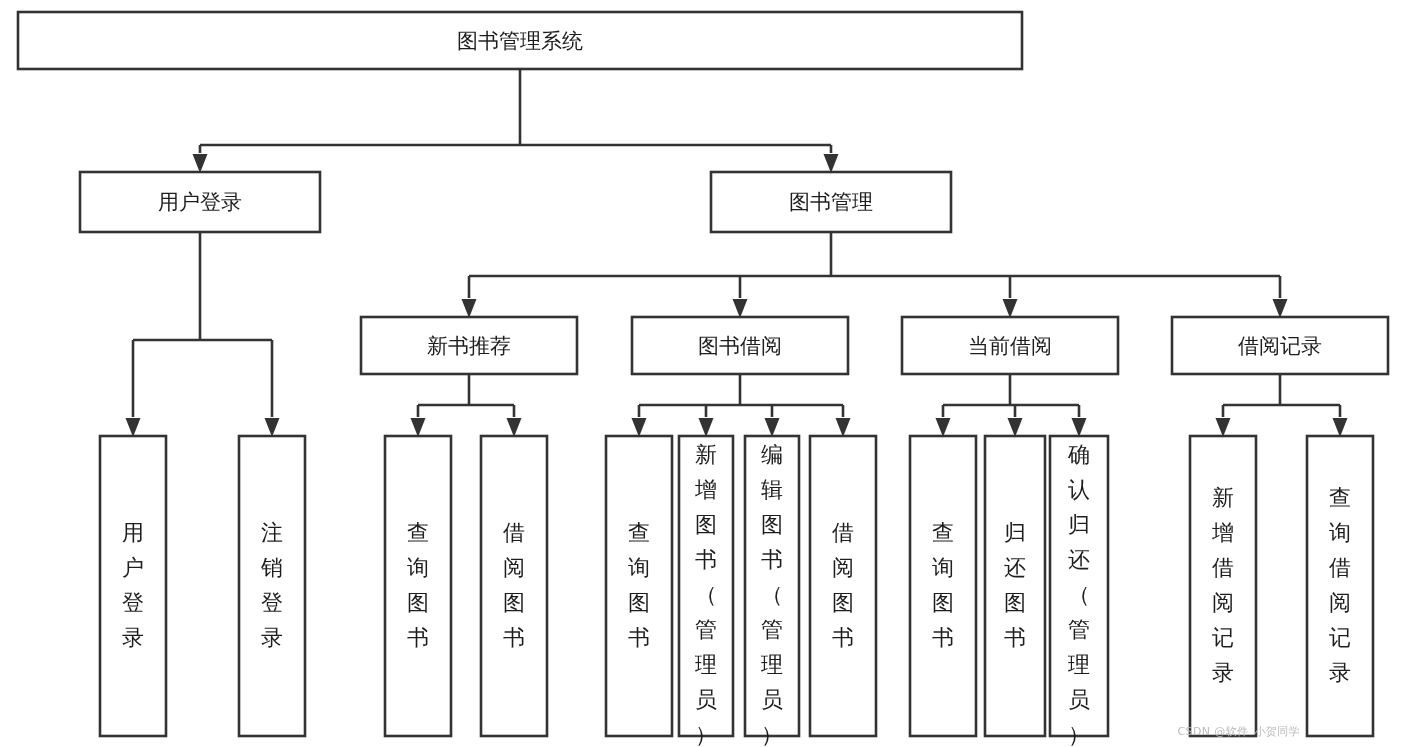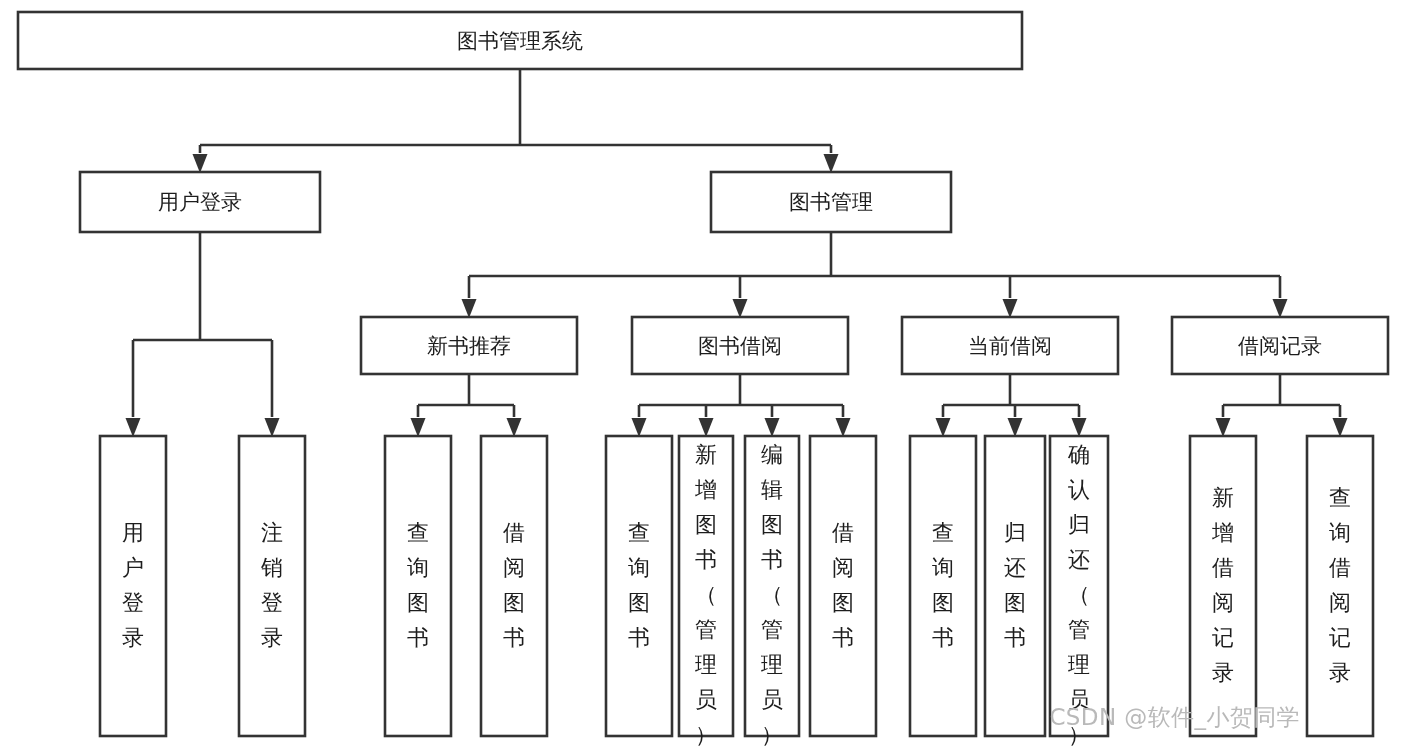--- a/index.html
+++ b/index.html
@@ -49,23 +49,23 @@
     stroke-width: 2.6;
     fill: none;
   }
   .arrow-head {
     fill: #333333;
     stroke: none;
   }
   .watermark {
     position: absolute;
     right: 8px;
-    bottom: 14px;
-    font-family: "DejaVu Sans", "Liberation Sans", sans-serif;
-    font-size: 23px;
+    bottom: 8px;
+    font-family: "DejaVu Sans", "Liberation Sans", sans-serif;
+    font-size: 11px;
     color: #b9b9b9;
     letter-spacing: 0.4px;
     white-space: nowrap;
     pointer-events: none;
   }
 </style>
 </head>
 <body>
 
 <div id="diagram-root">

